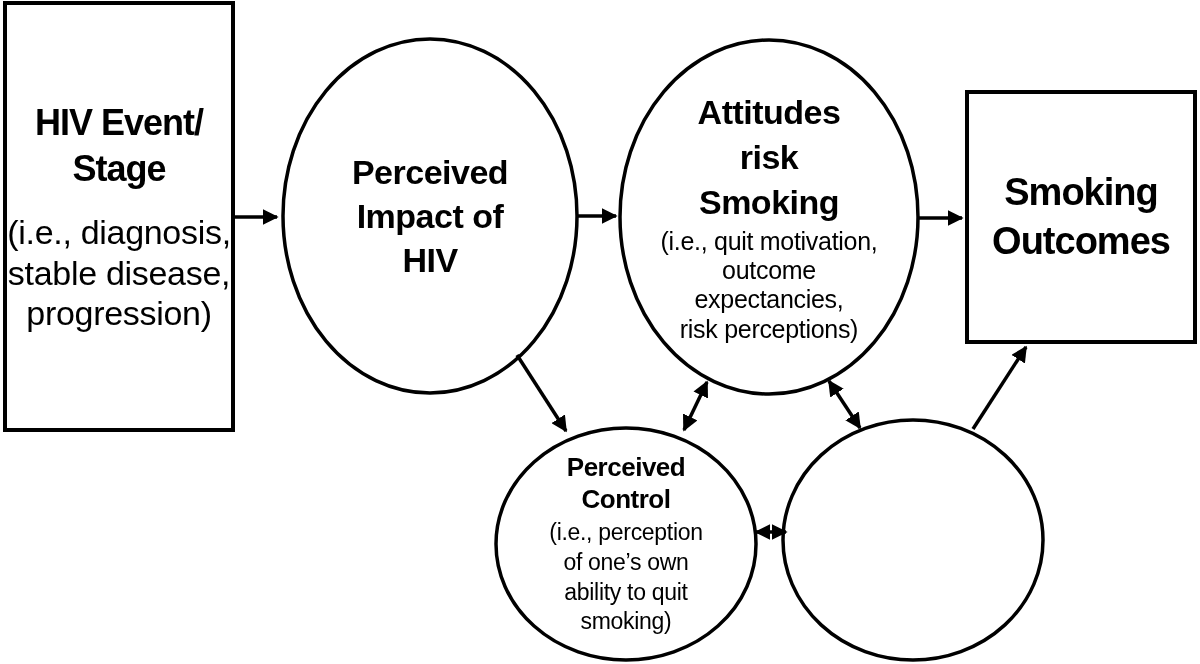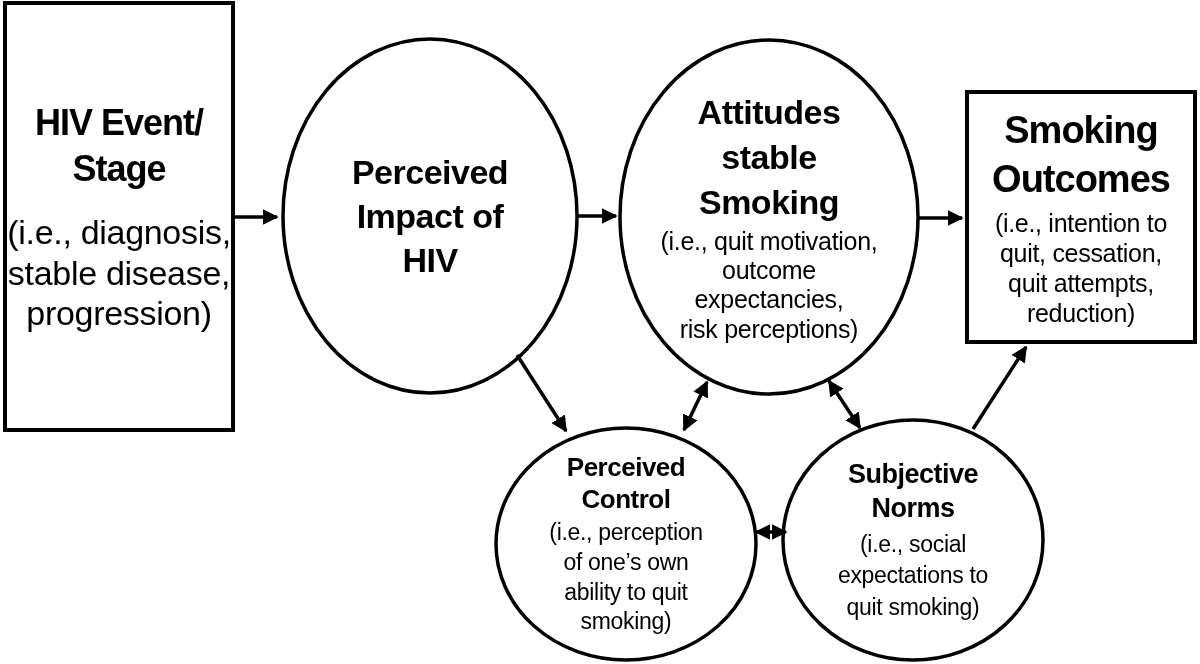--- a/index.html
+++ b/index.html
@@ -110,47 +110,36 @@
   </div>
 
   <div class="node-text" id="t-impact">
     <div class="title">Perceived
 Impact of
 HIV</div>
   </div>
 
   <div class="node-text" id="t-attitudes">
     <div class="title">Attitudes
-stable
+risk
 Smoking</div>
     <div class="subtitle">(i.e., quit motivation,
 outcome
 expectancies,
 risk perceptions)</div>
   </div>
 
   <div class="node-text" id="t-smoking">
     <div class="title">Smoking
 Outcomes</div>
-    <div class="subtitle">(i.e., intention to
-quit, cessation,
-quit attempts,
-reduction)</div>
   </div>
 
   <div class="node-text" id="t-control">
     <div class="title">Perceived
 Control</div>
     <div class="subtitle">(i.e., perception
 of one’s own
 ability to quit
 smoking)</div>
   </div>
 
-  <div class="node-text" id="t-norms">
-    <div class="title">Subjective
-Norms</div>
-    <div class="subtitle">(i.e., social
-expectations to
-quit smoking)</div>
-  </div>
 
 </div>
 
 </body></html>

